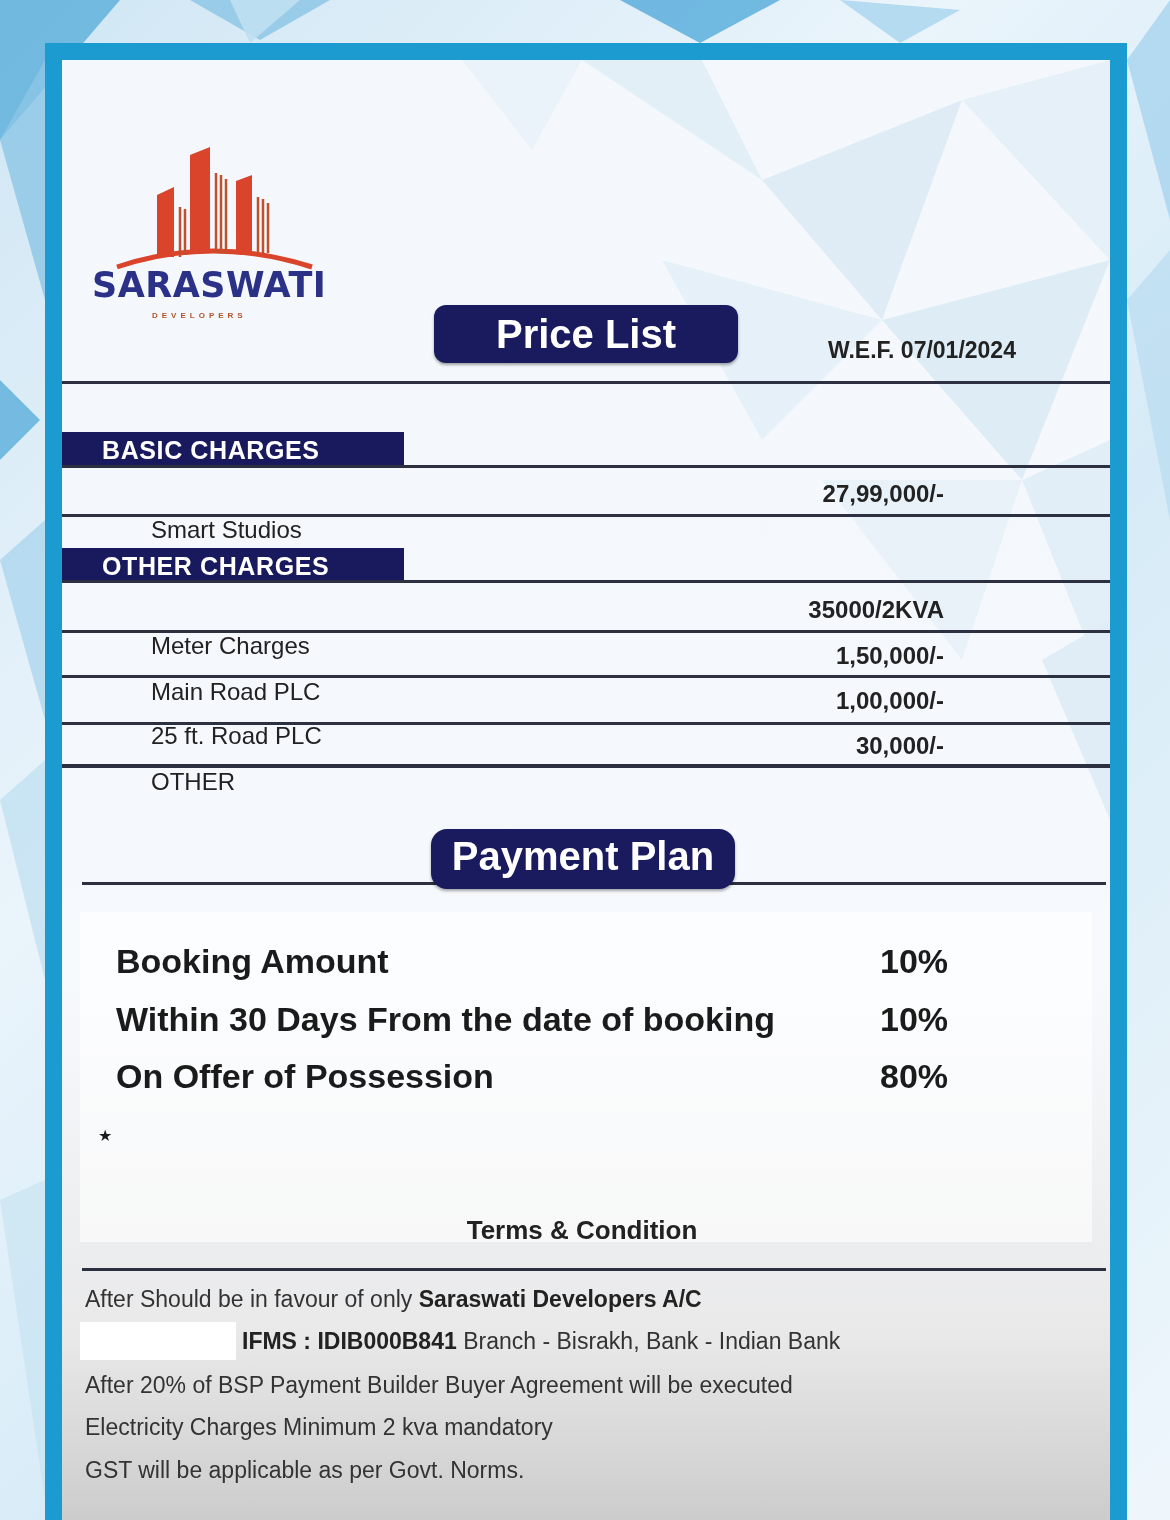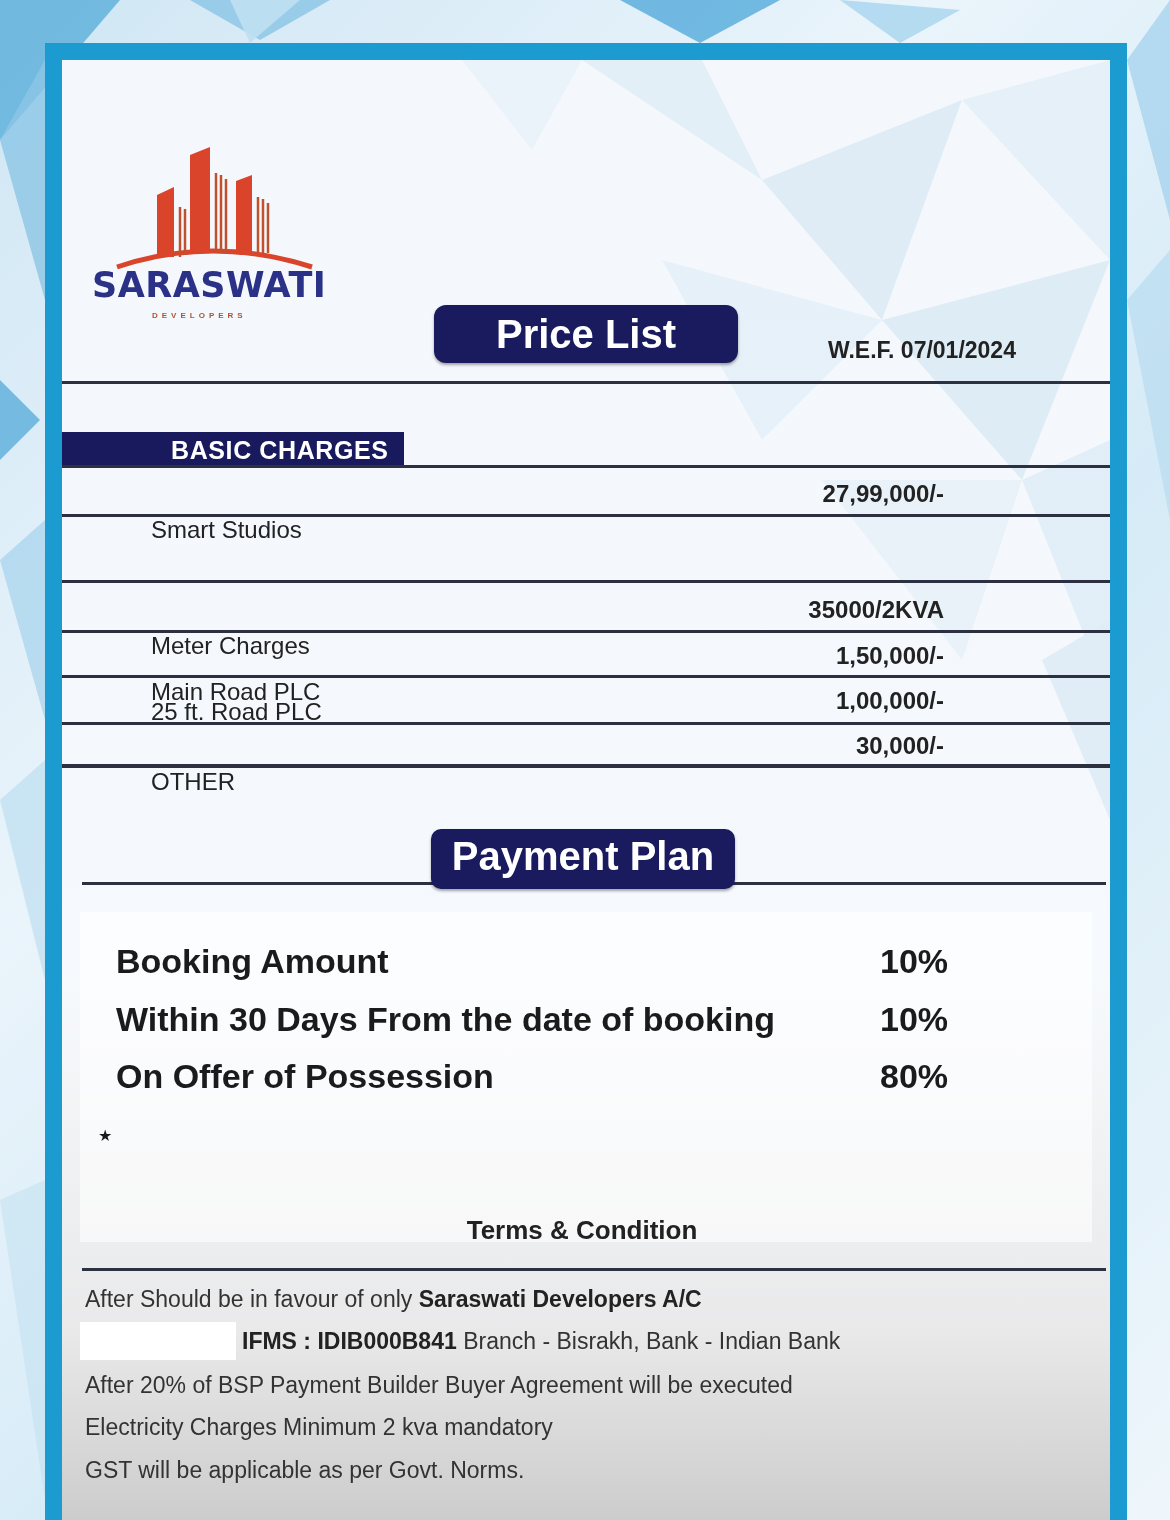--- a/index.html
+++ b/index.html
@@ -37,27 +37,27 @@
   .pill {
     background: #1a1b5e; color: #fff; border-radius: 12px; text-align: center;
     font-weight: bold; box-shadow: 0 2px 3px rgba(0,0,0,0.35);
   }
   .pill-price { left: 372px; top: 245px; width: 304px; height: 58px; line-height: 58px; font-size: 40px; }
   .wef { left: 766px; top: 277px; font-size: 23px; font-weight: bold; color: #222; }
 
   .hline { left: 0; width: 1048px; height: 3px; background: #2d3040; }
   .sec-bar {
     left: 0; height: 34px; background: #191a5e; color: #fff; font-weight: bold;
-    font-size: 25px; line-height: 36px; padding-left: 109px; box-sizing: border-box;
+    font-size: 25px; line-height: 36px; padding-left: 40px; box-sizing: border-box;
     letter-spacing: 0.6px;
   }
   .row-label { left: 89px; font-size: 24px; color: #222; margin-top: 36px; }
   .row-value { right: 166px; font-size: 24px; font-weight: bold; color: #222; text-align: right; }
 
-  .pill-pay { left: 369px; top: 769px; width: 304px; height: 60px; line-height: 54px; font-size: 40px; border-radius: 10px; }
+  .pill-pay { left: 369px; top: 769px; width: 304px; height: 60px; line-height: 54px; font-size: 40px; border-radius: 16px; }
   .pay-white { left: 18px; top: 852px; width: 1012px; height: 330px; background: #fff; opacity: 0.6; }
   .pay-label { left: 54px; font-size: 34px; font-weight: bold; color: #1b1b1b; }
   .pay-val { left: 818px; font-size: 34px; font-weight: bold; color: #1b1b1b; }
   .star { left: 36px; font-size: 16px; color: #1b1b1b; }
 
   .terms-title { left: 0; width: 1040px; text-align: center; top: 1155px; font-size: 26px; font-weight: bold; color: #222; }
   .term { left: 23px; font-size: 23px; color: #333; }
   .term b { color: #222; }
   .mask { left: 18px; top: 1262px; width: 156px; height: 38px; background: #fff; }
 </style>
@@ -118,31 +118,32 @@
   <div class="abs pill pill-price">Price List</div>
   <div class="abs wef">W.E.F. 07/01/2024</div>
   <div class="abs hline" style="top:321px"></div>
 
   <div class="abs sec-bar" style="top:372px;width:342px">BASIC CHARGES</div>
   <div class="abs hline" style="top:405px"></div>
   <div class="abs row-label" style="top:420px">Smart Studios</div>
   <div class="abs row-value" style="top:420px">27,99,000/-</div>
   <div class="abs hline" style="top:454px"></div>
 
+  <div class="abs sec-bar" style="top:488px;width:342px">OTHER CHARGES</div>
   <div class="abs hline" style="top:520px"></div>
 
   <div class="abs row-label" style="top:536px">Meter Charges</div>
   <div class="abs row-value" style="top:536px">35000/2KVA</div>
   <div class="abs hline" style="top:570px"></div>
 
   <div class="abs row-label" style="top:582px">Main Road PLC</div>
   <div class="abs row-value" style="top:582px">1,50,000/-</div>
   <div class="abs hline" style="top:615px"></div>
 
-  <div class="abs row-label" style="top:602px">25 ft. Road PLC</div>
+  <div class="abs row-label" style="top:626px">25 ft. Road PLC</div>
   <div class="abs row-value" style="top:627px">1,00,000/-</div>
   <div class="abs hline" style="top:662px"></div>
 
   <div class="abs row-label" style="top:672px">OTHER</div>
   <div class="abs row-value" style="top:672px">30,000/-</div>
   <div class="abs hline" style="top:704px;height:4px"></div>
 
   <div class="abs hline" style="top:822px;left:20px;width:1024px"></div>
   <div class="abs pill pill-pay">Payment Plan</div>
   <div class="abs pay-white"></div>

